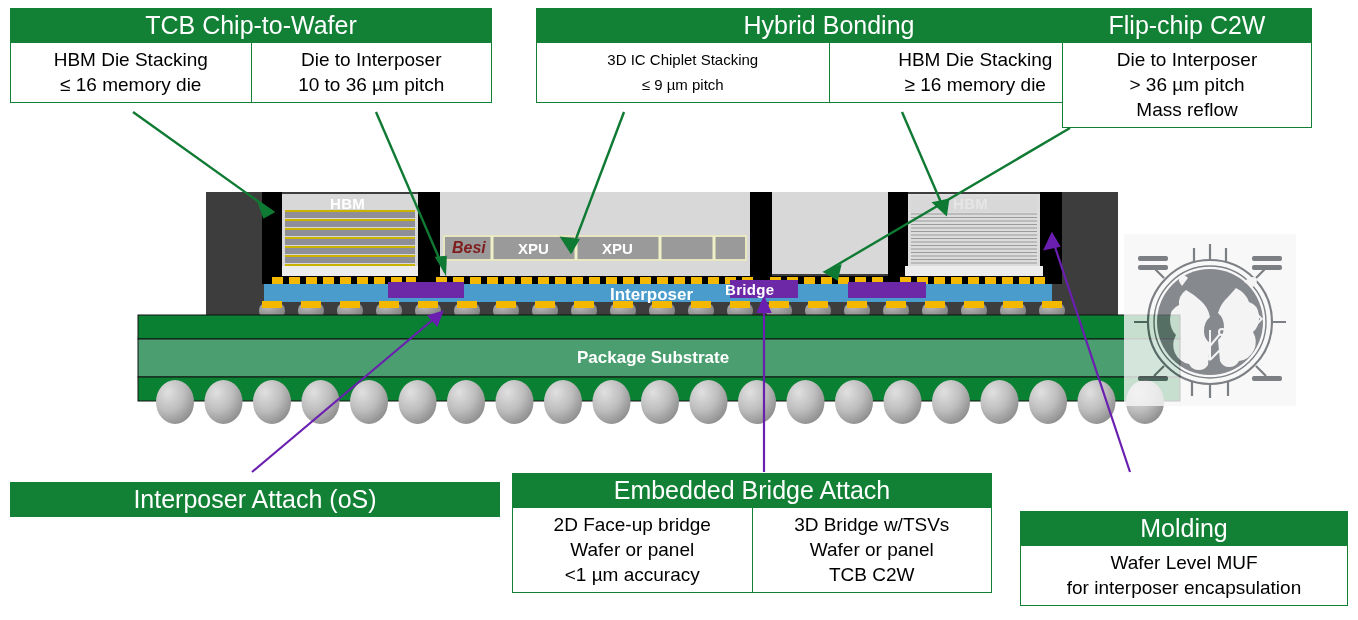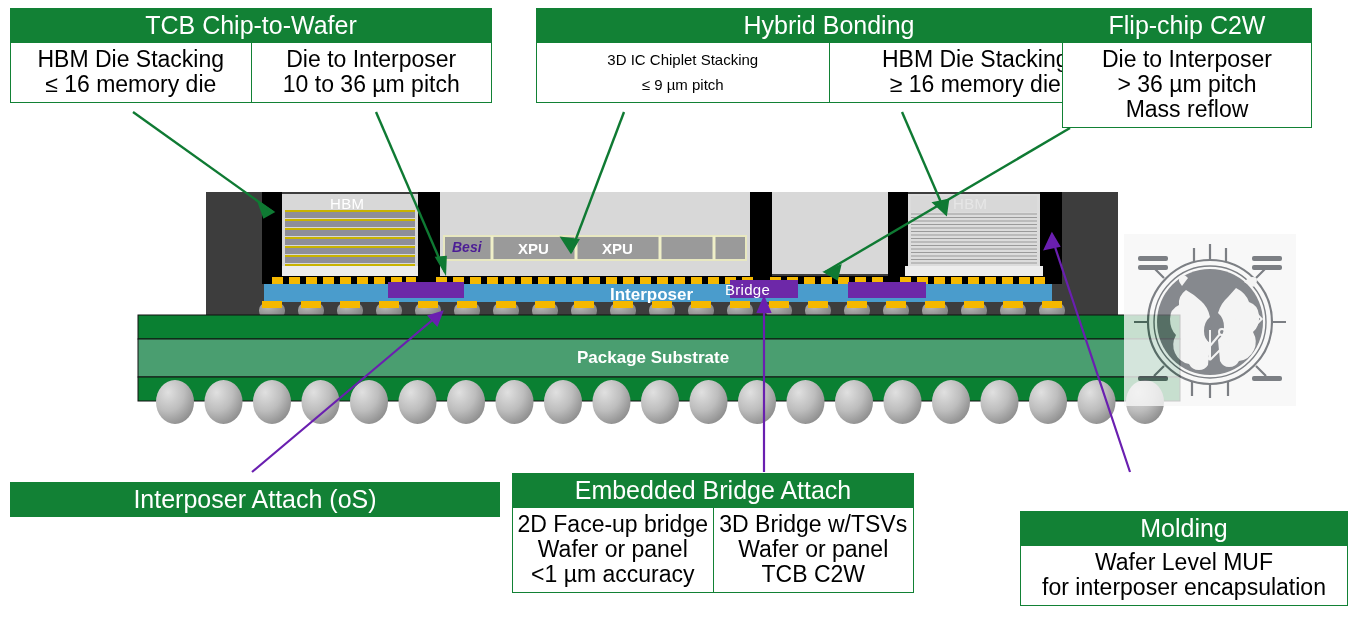--- a/index.html
+++ b/index.html
@@ -32,47 +32,47 @@
     display: flex;
     border: 1px solid #128135;
     border-top: none;
     background: #ffffff;
   }
   .cell {
     flex: 1 1 0;
     box-sizing: border-box;
     text-align: center;
     color: #000000;
-    font-size: 23px;
+    font-size: 19px;
     line-height: 25px;
     padding: 4px 2px 5px 2px;
     white-space: nowrap;
   }
   .cell + .cell { border-left: 1px solid #128135; }
   .cell.wide { font-size: 15px; }
 
   
   #xsec { position: absolute; left: 0; top: 0; width: 1358px; height: 620px; }
 
   .lbl {
     position: absolute;
     color: #ffffff;
-    font-weight: normal;
+    font-weight: bold;
     font-size: 15px;
     white-space: nowrap;
     letter-spacing: .3px;
     text-align: right;
   }
   .lbl-sm { font-size: 15px; font-weight: bold; }
   .lbl-besi {
     position: absolute;
-    color: #4c1d95;
+    color: #7f1d1d;
     font-style: italic;
     font-weight: bold;
-    font-size: 14px;
+    font-size: 16px;
   }
   .lbl-big {
     position: absolute;
     color: #ffffff;
     font-weight: bold;
     font-size: 17px;
     white-space: nowrap;
   }
   #logo {
     position: absolute;
@@ -121,21 +121,21 @@
       <div>&gt; 36 µm pitch</div>
       <div>Mass reflow</div>
     </div>
   </div>
 </div>
 
 <div class="group" style="left:10px; top:482px; width:490px;">
   <div class="group-header">Interposer Attach (oS)</div>
 </div>
 
-<div class="group" style="left:512px; top:473px; width:402px;">
+<div class="group" style="left:512px; top:473px; width:480px;">
   <div class="group-header">Embedded Bridge Attach</div>
   <div class="group-body">
     <div class="cell">
       <div>2D Face-up bridge</div>
       <div>Wafer or panel</div>
       <div>&lt;1 µm accuracy</div>
     </div>
     <div class="cell">
       <div>3D Bridge w/TSVs</div>
       <div>Wafer or panel</div>

